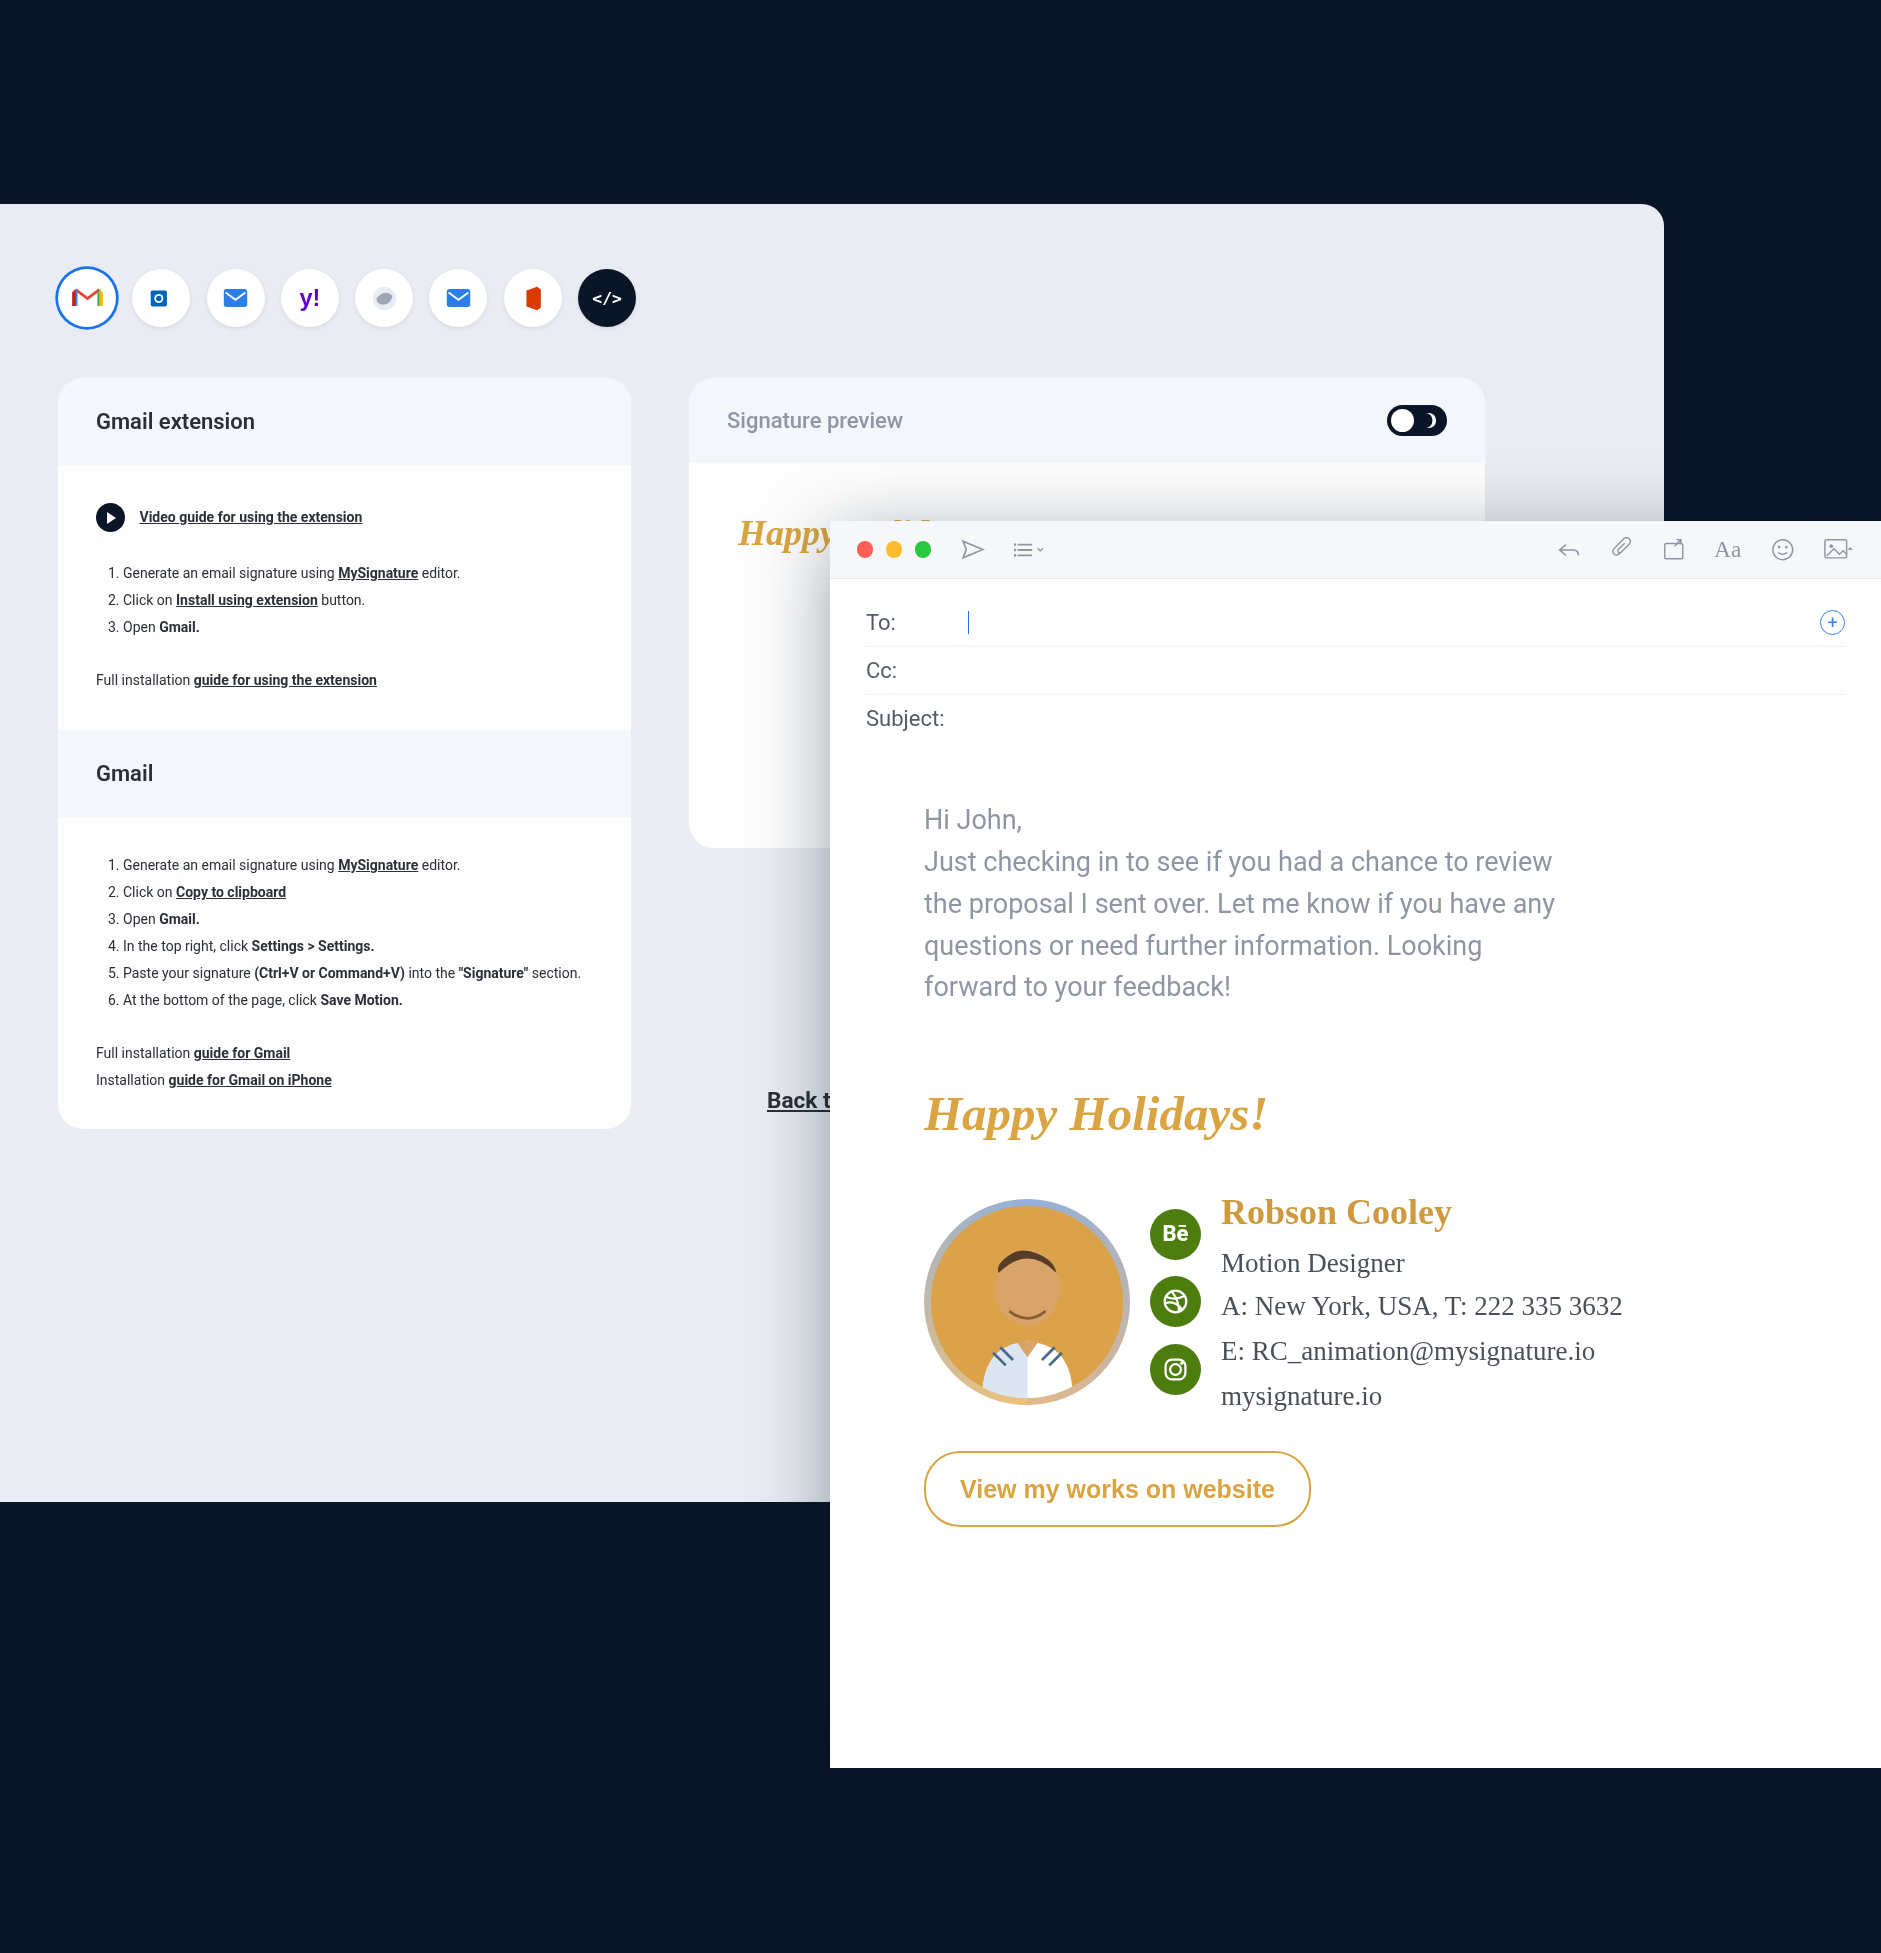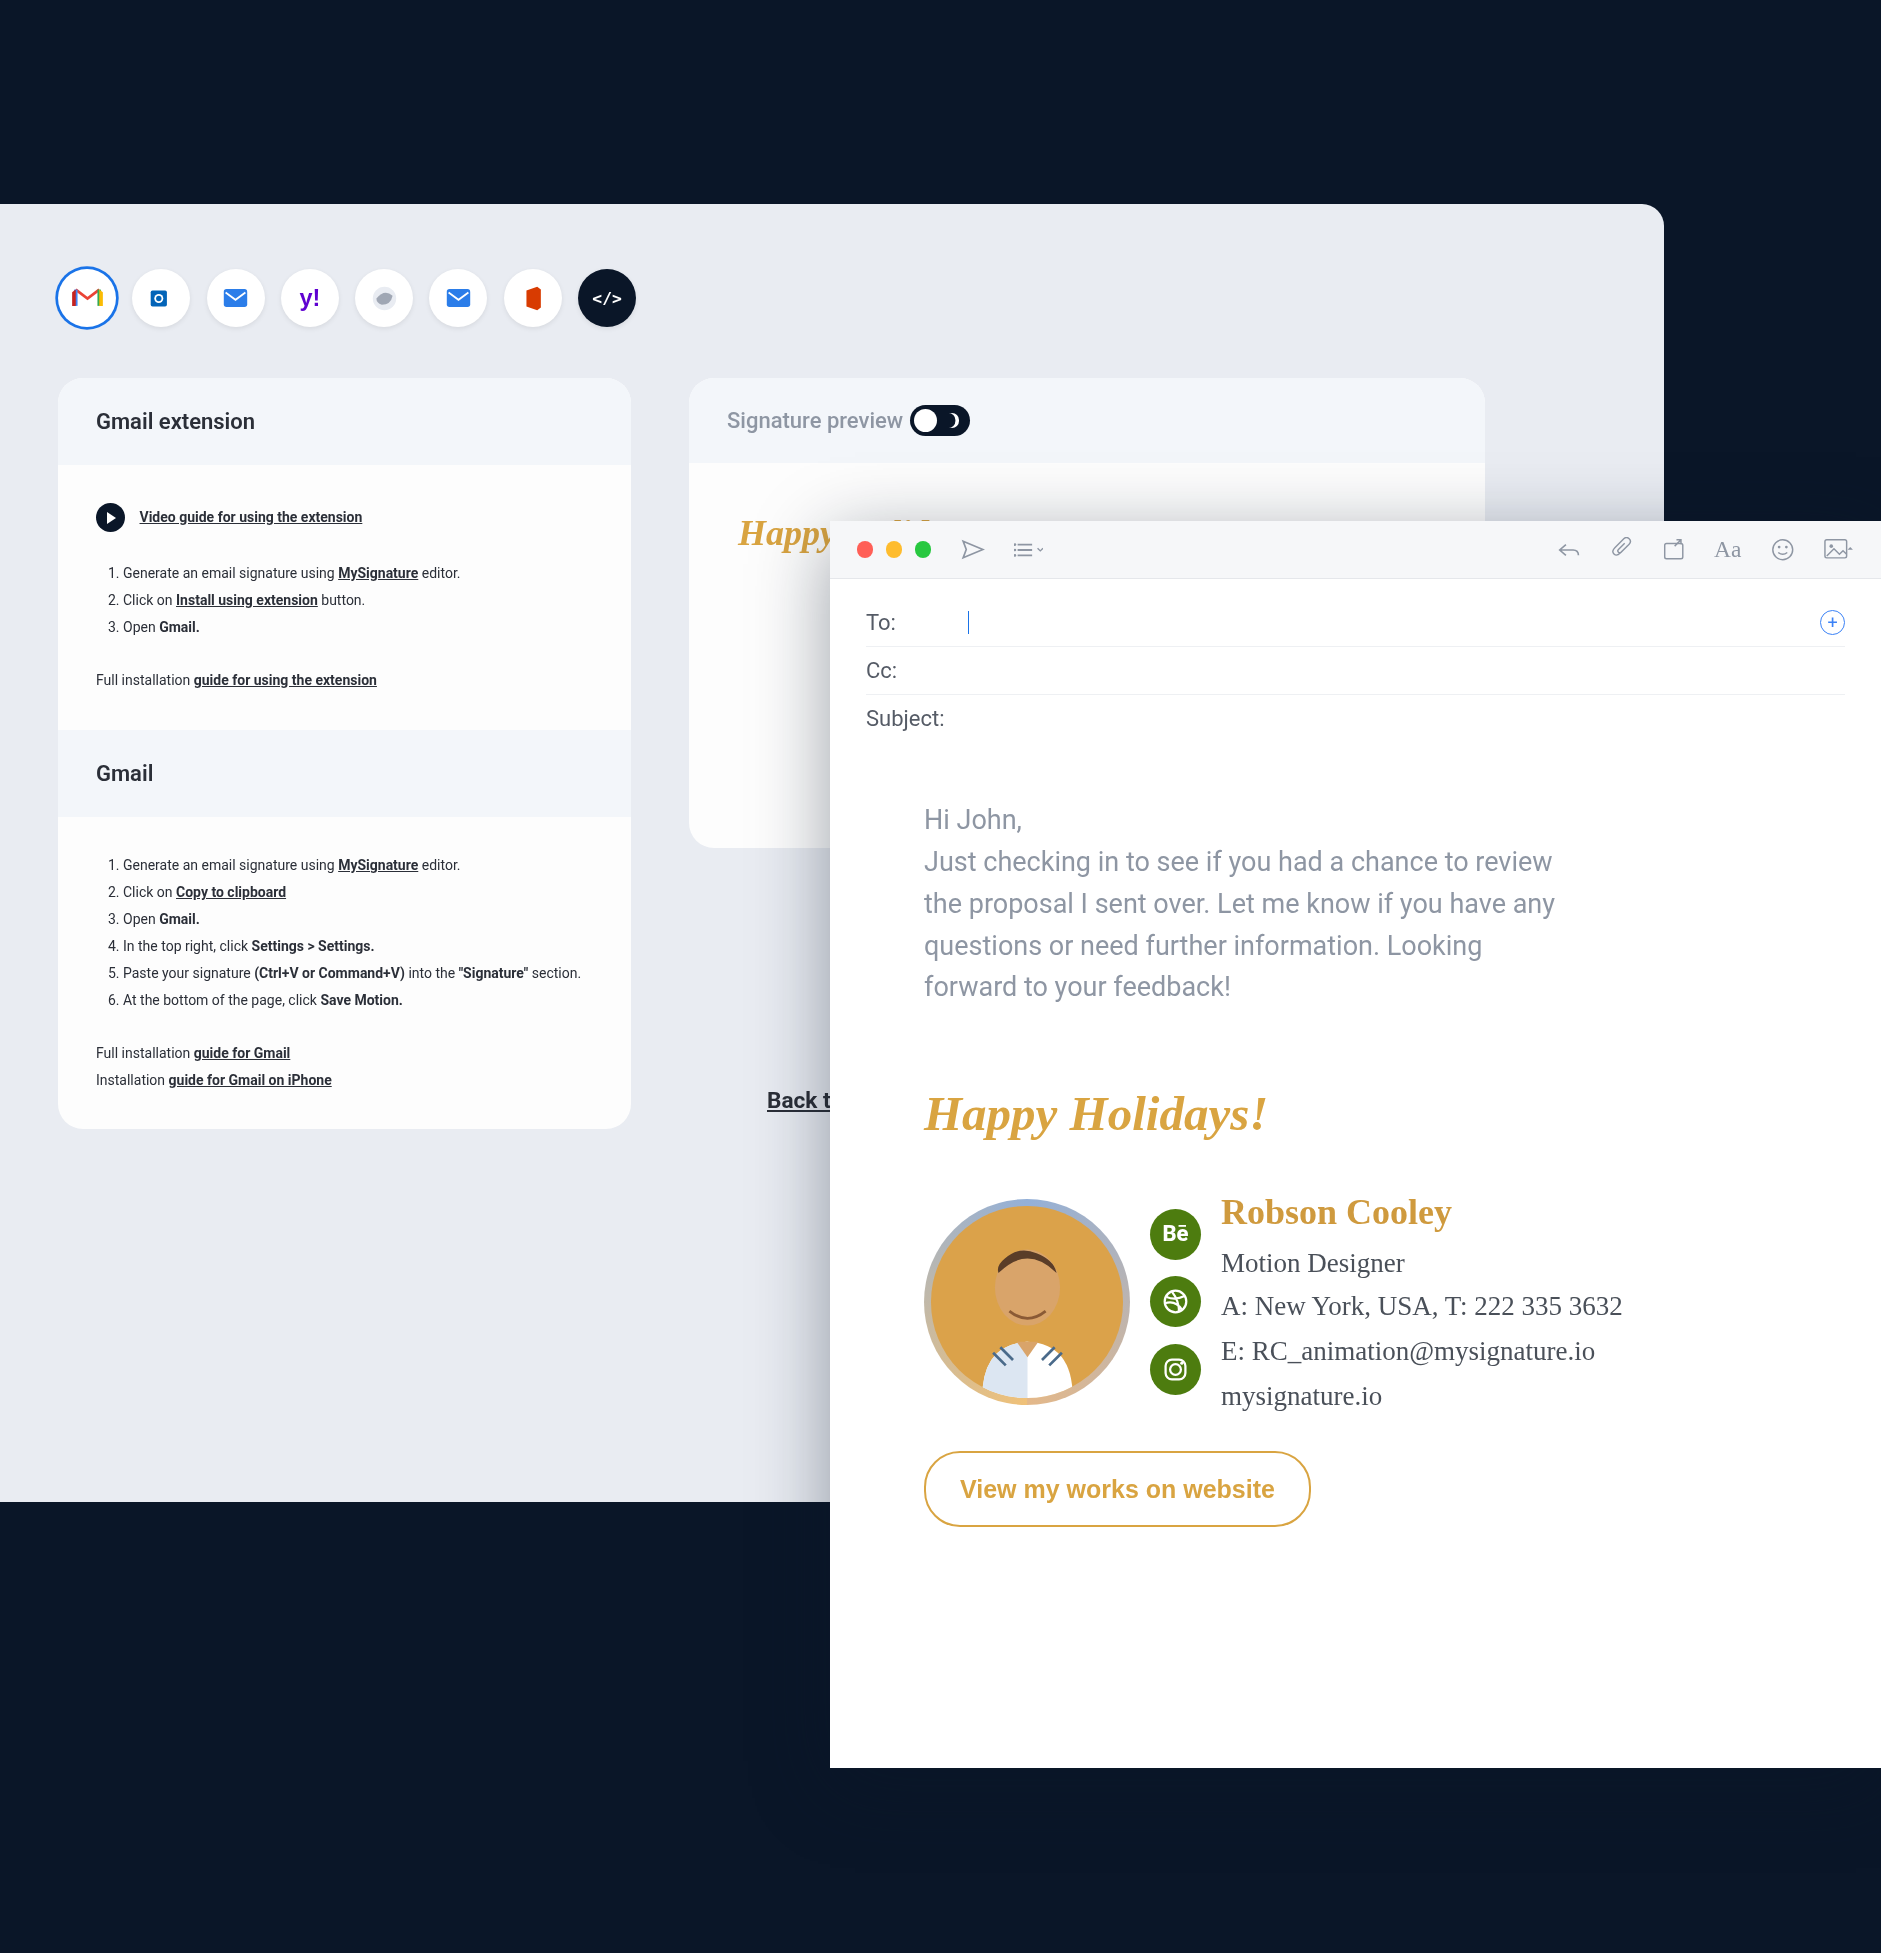--- a/index.html
+++ b/index.html
@@ -116,20 +116,21 @@
   margin-bottom: 31px;
 }
 
 ol.steps li { margin-bottom: 5.4px; }
 
 .mt-small { margin-top: 5.4px; }
 
 .preview-header {
   display: flex;
   align-items: center;
+  justify-content: space-between;
   padding: 27px 38px;
   background: #f3f6fa;
   gap: 7px;
 }
 
 .preview-title {
   font-size: 22px;
   color: #8e96a3;
   font-weight: 500;
 }

